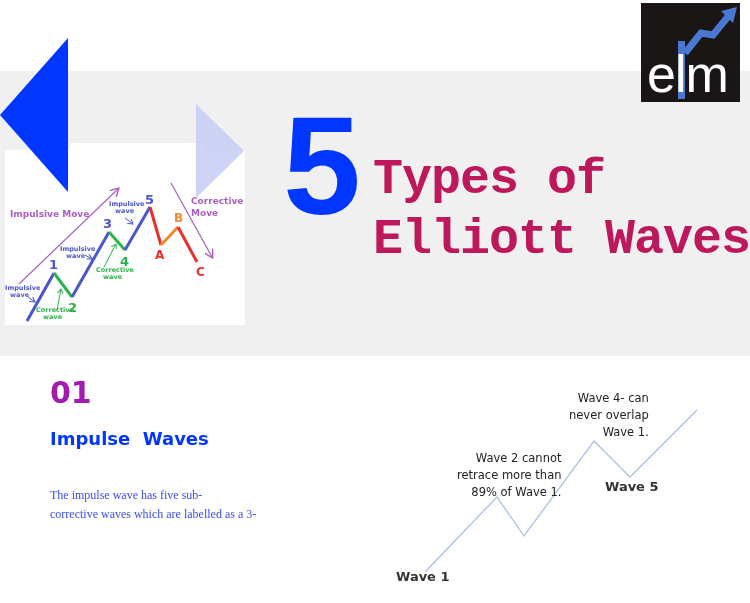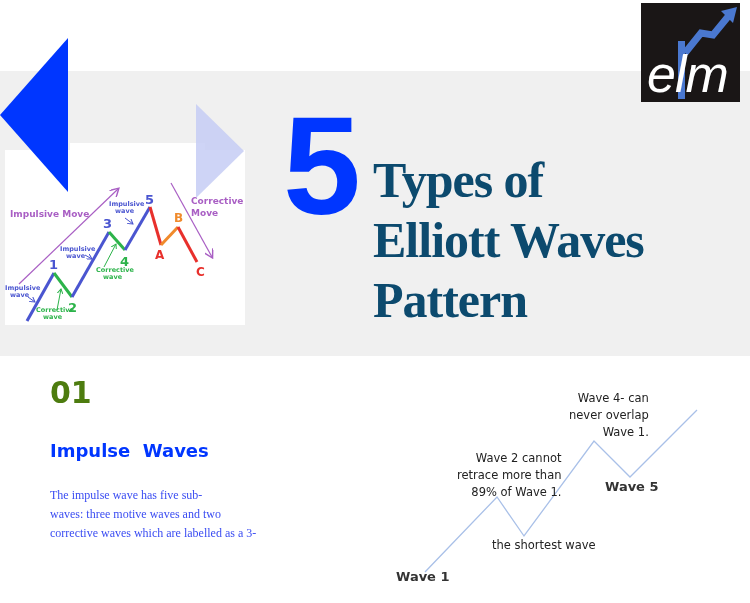--- a/index.html
+++ b/index.html
@@ -12,53 +12,53 @@
       position: absolute; left: 0; top: 71px; width: 750px; height: 285px;
       background: #f0f0f0;
     }
     .logo {
       position: absolute; left: 641px; top: 3px; width: 99px; height: 99px;
       background: #1a1616;
     }
     .logo-text {
       position: absolute; left: 6px; bottom: 2px;
       font-family: "Liberation Sans", sans-serif; font-size: 52px; color: #ffffff;
-      letter-spacing: -1px; line-height: 1; font-style: italic;
+      letter-spacing: -1px; line-height: 1;
     }
     .logo-bar {
       position: absolute; left: 37px; top: 38px; width: 7px; height: 58px; background: #4a78d0;
     }
     .preview-card {
       position: absolute; left: 5px; top: 150px; width: 240px; height: 175px;
       background: #ffffff;
     }
     .preview-card-tab {
       position: absolute; left: 70px; top: 143px; width: 135px; height: 10px; background: #ffffff;
     }
     .big-five {
       position: absolute; left: 283px; top: 96px;
       font-family: "Liberation Sans", sans-serif; font-weight: bold;
       font-size: 140px; line-height: 1; color: #0036ff;
     }
     .title {
       position: absolute; left: 373px; top: 150px;
-      font-family: Liberation Serif, serif; font-weight: bold;
-      font-size: 50px; line-height: 60px; color: #0c4a6e;
+      font-family: Liberation Mono, monospace; font-weight: bold;
+      font-size: 50px; line-height: 60px; color: #be185d;
       letter-spacing: -1px;
     }
     .title div { white-space: nowrap; }
     .section-num {
       position: absolute; left: 50px; top: 375px;
       font-family: "DejaVu Sans", sans-serif; font-weight: bold; font-size: 30px;
-      color: #4d7c0f;
+      color: #a21caf;
     }
     .section-title {
       position: absolute; left: 50px; top: 428px;
       font-family: "DejaVu Sans", sans-serif; font-weight: bold; font-size: 18px;
-      color: #0036ff; white-space: pre; margin-top: 12px;
+      color: #0036ff; white-space: pre;
     }
     .section-body {
       position: absolute; left: 50px; top: 486px; width: 300px;
       font-family: Liberation Serif, serif; font-size: 12px; line-height: 19px;
       color: #3a4cf2;
     }
     .section-body div { white-space: nowrap; }
     .wave-label {
       position: absolute; font-family: "DejaVu Sans", sans-serif; font-size: 11.5px;
       line-height: 17px; color: #222222; white-space: nowrap; text-align: right;
@@ -142,42 +142,39 @@
   </g>
 
   <polygon points="0,115 68,38 68,192" fill="#0036ff"></polygon>
   <polygon points="196,104 244,151 196,198" fill="#c5cdf5" opacity="0.85"></polygon>
 </svg>
 
 <div class="big-five">5</div>
 <div class="title">
   <div>Types of</div>
   <div>Elliott Waves</div>
-  <div>Pattern</div>
 </div>
 
 <div class="section-num">01</div>
 <div class="section-title">Impulse  Waves</div>
 <div class="section-body">
   <div>The impulse wave has five sub-</div>
-  <div>waves: three motive waves and two</div>
   <div>corrective waves which are labelled as a 3-</div>
 </div>
 
 <svg width="750" height="603" style="pointer-events:none">
   <polyline points="425,572 497,497 524,536 594,441 630,477 697,410" fill="none" stroke="#a9c0e8" stroke-width="1.3"></polyline>
 </svg>
 
 <div class="wave-label" style="left:457px;top:450px">
   <div>Wave 2 cannot</div>
   <div>retrace more than</div>
   <div>89% of Wave 1.</div>
 </div>
 <div class="wave-label" style="left:569px;top:390px">
   <div>Wave 4- can</div>
   <div>never overlap</div>
   <div>Wave 1.</div>
 </div>
 <div class="wave-label" style="left:492px;top:537px">
-  <div>the shortest wave</div>
 </div>
 <div class="wave-label strong" style="left:396px;top:568px">Wave 1</div>
 <div class="wave-label strong" style="left:605px;top:478px">Wave 5</div>
 
 </body></html>

